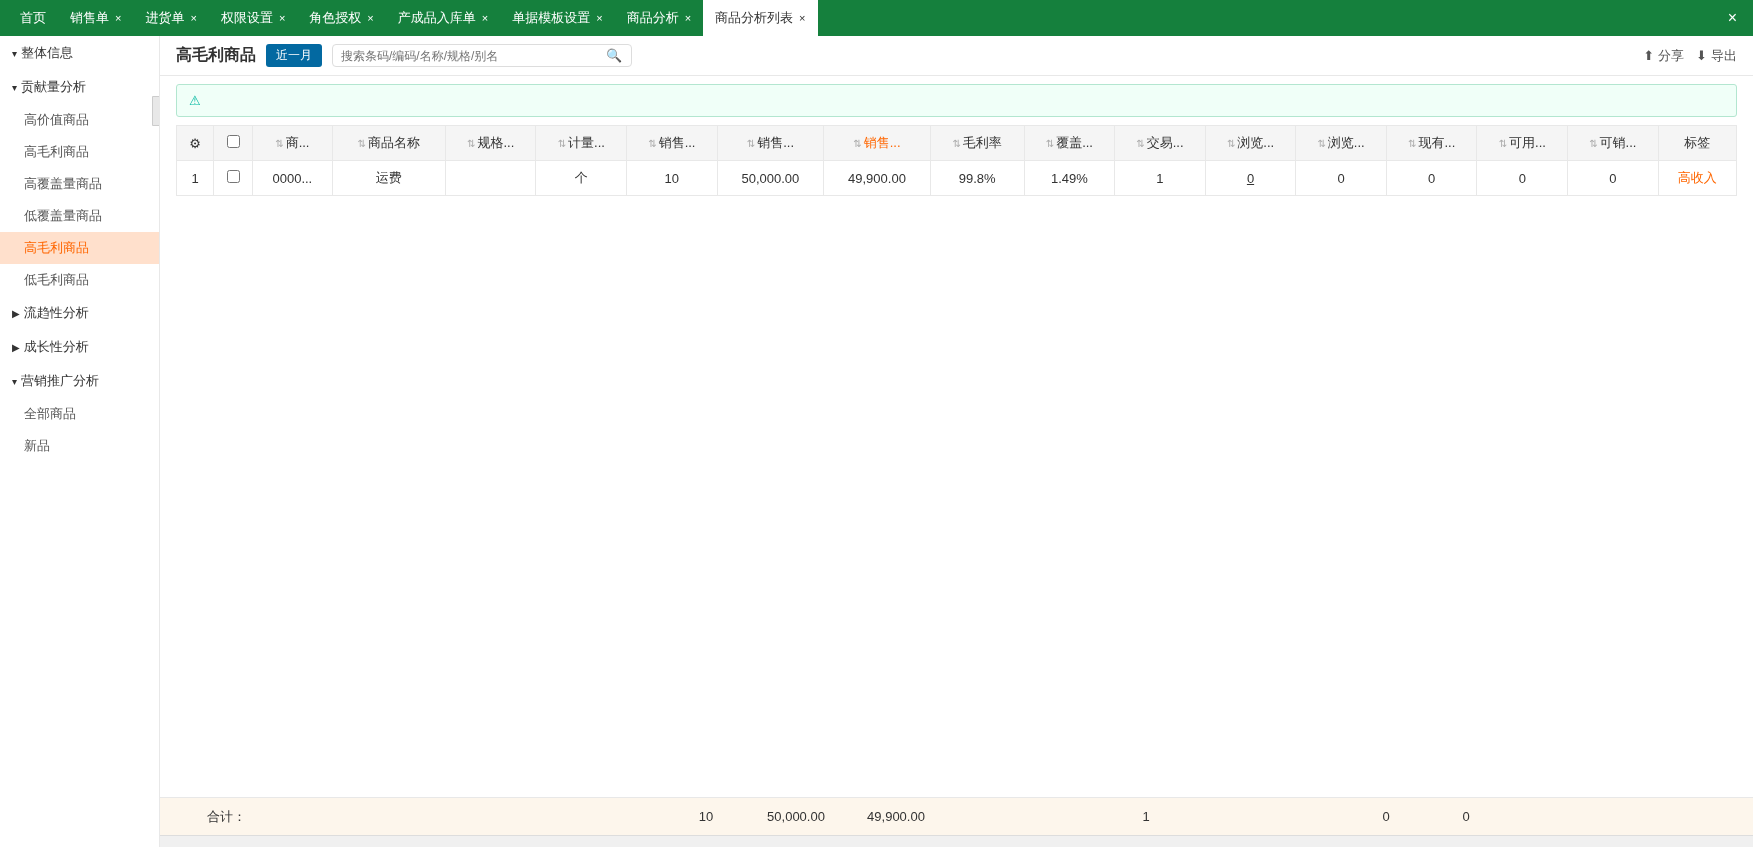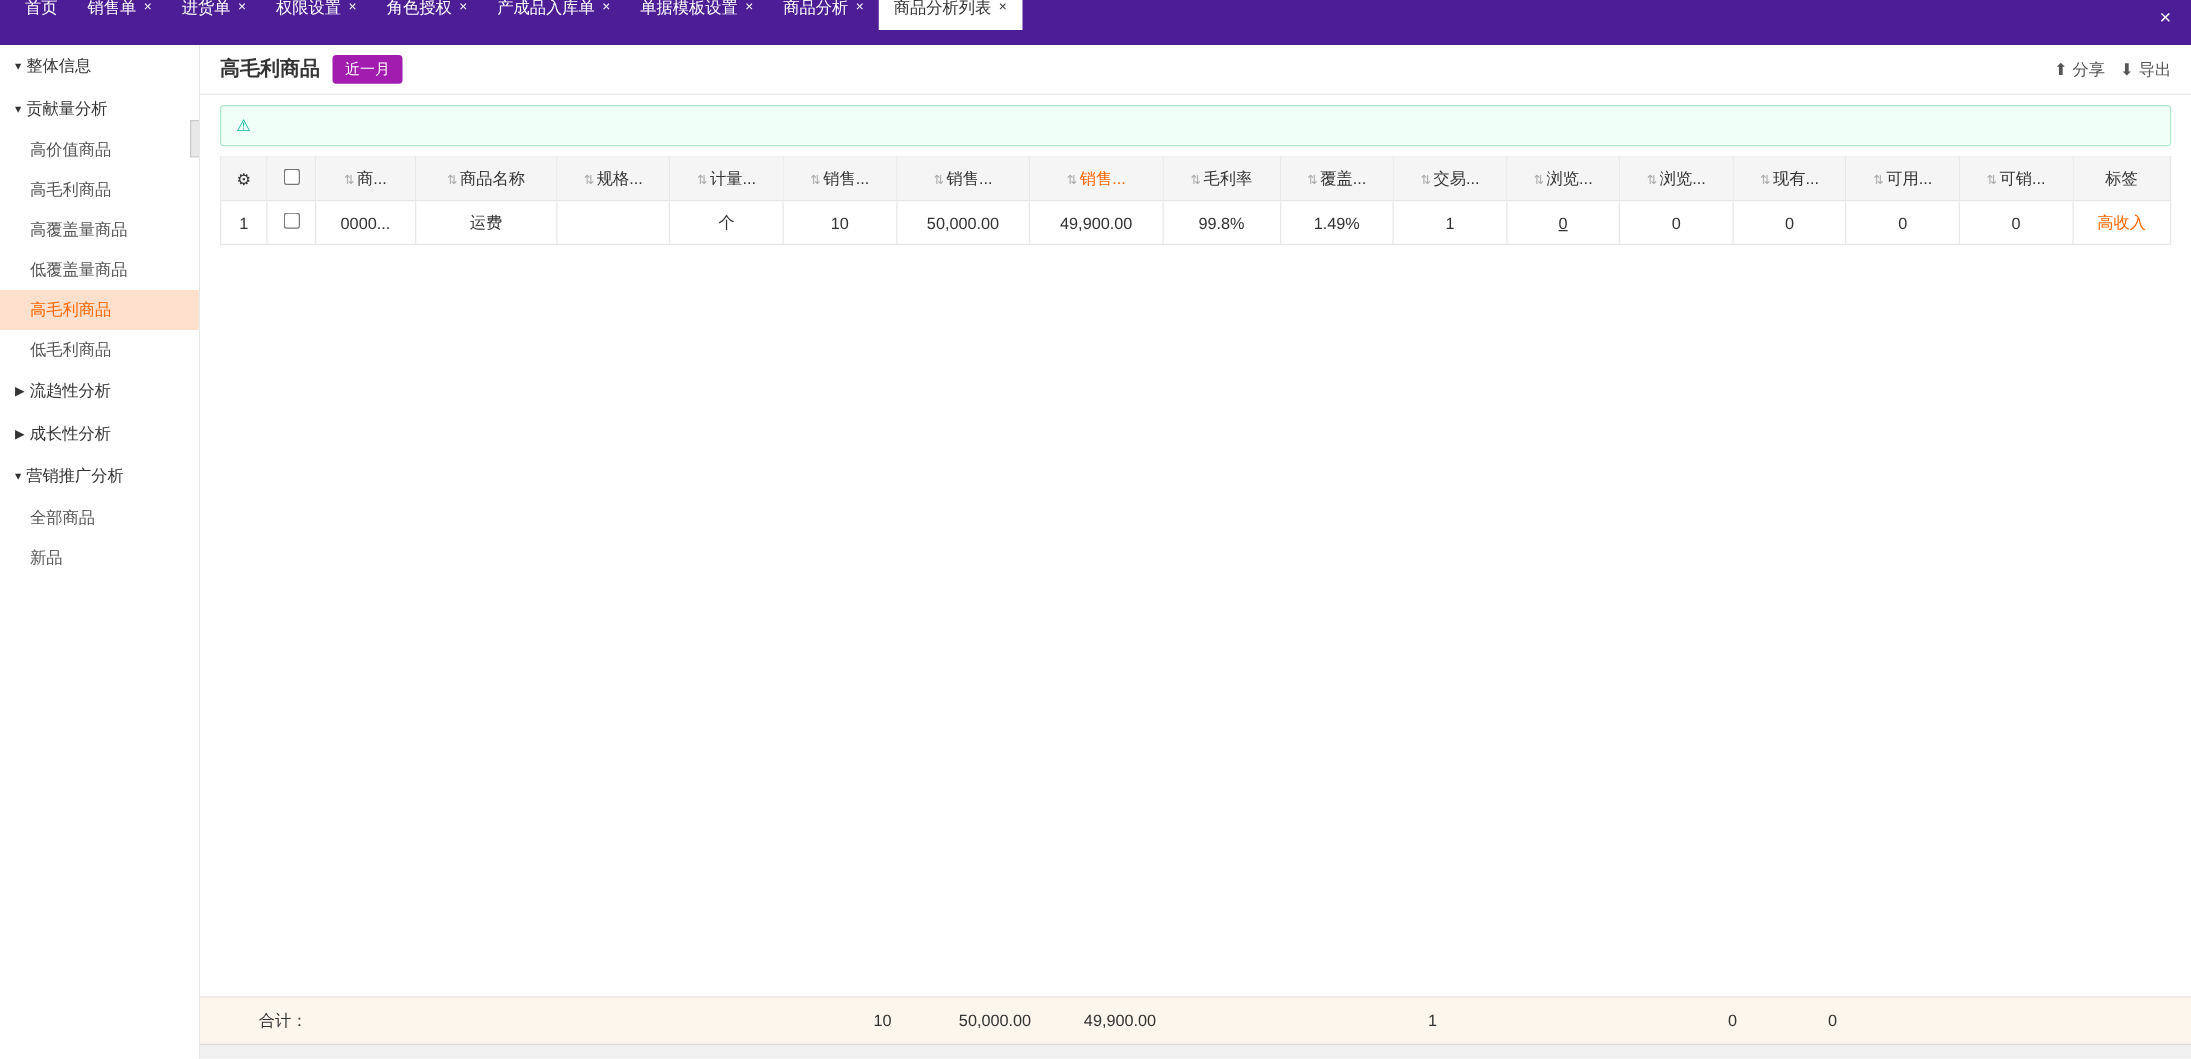--- a/index.html
+++ b/index.html
@@ -1,22 +1,22 @@
 <!DOCTYPE html>
 <html><head>
   <meta charset="utf-8">
   <style>
     * { box-sizing: border-box; margin: 0; padding: 0; font-family: 'Microsoft YaHei', Arial, sans-serif; font-size: 13px; }
     body { background: #f5f5f5; overflow: hidden; width: 1753px; height: 847px; }
 
     
     .top-nav {
       display: flex;
-      align-items: flex-end;
-      background: #4c1d95;
+      align-items: center;
+      background: #15803d;
       height: 36px;
       padding: 12px 8px;
       color: white;
     }
     .top-nav .nav-item {
       display: flex;
       align-items: center;
       padding: 0 12px;
       height: 36px;
       cursor: pointer;
@@ -94,21 +94,21 @@
       padding: 8px 16px;
       border-bottom: 1px solid #e8e8e8;
       gap: 10px;
     }
     .content-title {
       font-size: 16px;
       font-weight: bold;
       color: #333;
     }
     .time-filter-btn {
-      background: #a21caf;
+      background: #0369a1;
       color: white;
       border: none;
       padding: 3px 10px;
       border-radius: 3px;
       cursor: pointer;
       font-size: 12px;
     }
     .search-box {
       display: flex;
       align-items: center;
@@ -299,20 +299,24 @@
     <div class="sidebar-collapse">
       <span>《</span>
     </div>
   </div>
 
   <div class="content-area">
 
     <div class="content-header">
       <span class="content-title">高毛利商品</span>
       <button class="time-filter-btn">近一月</button>
+      <div class="search-box">
+        <input type="text" placeholder="搜索条码/编码/名称/规格/别名" style="">
+        <span class="search-icon">🔍</span>
+      </div>
       <div class="header-right">
         <div class="header-btn">
           <span>⬆</span>
           <span>分享</span>
         </div>
         <div class="header-btn">
           <span>⬇</span>
           <span>导出</span>
         </div>
       </div>

